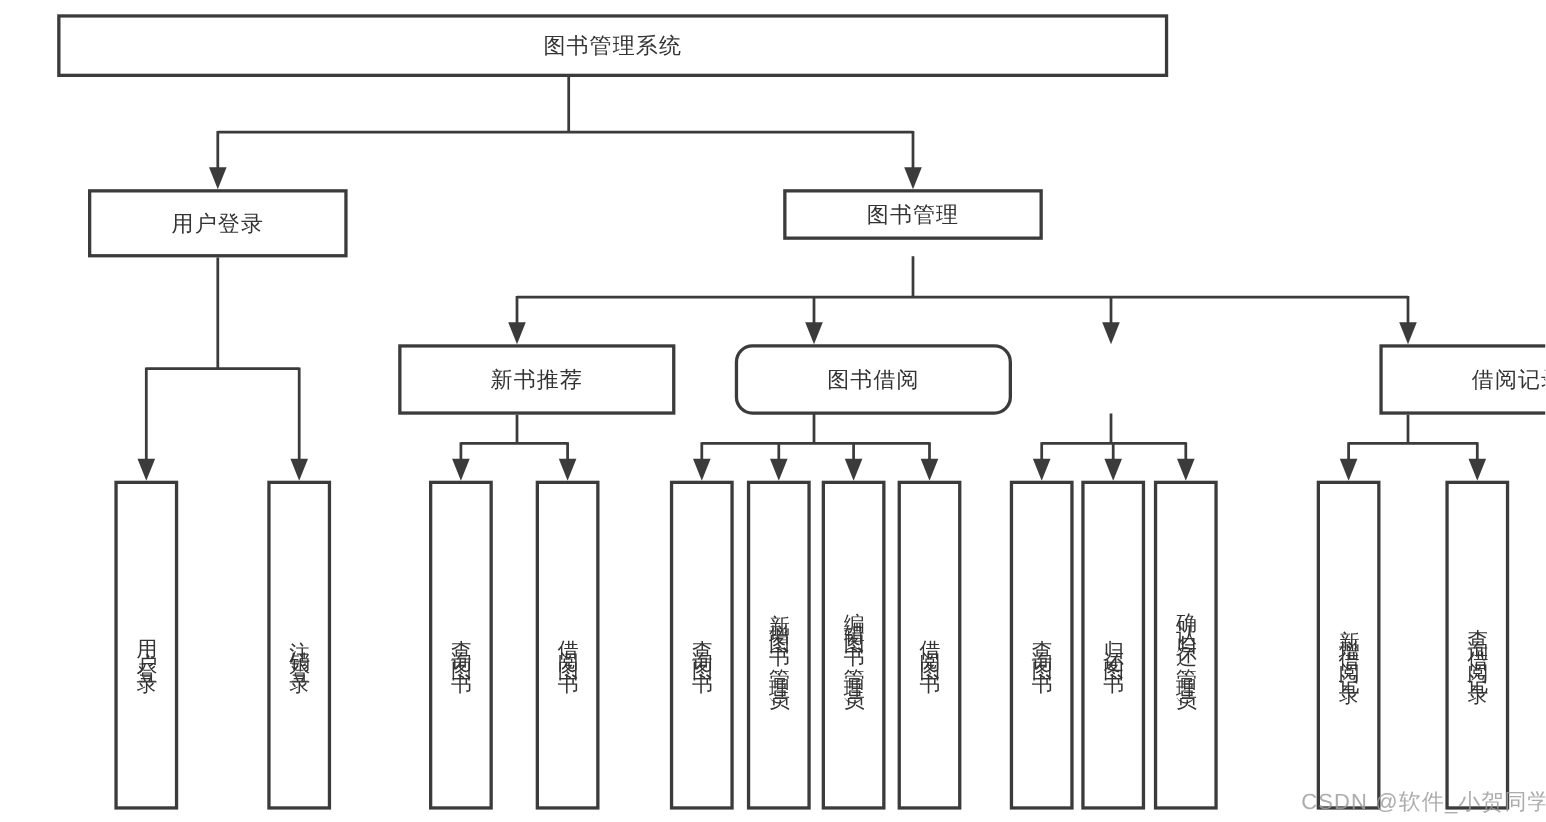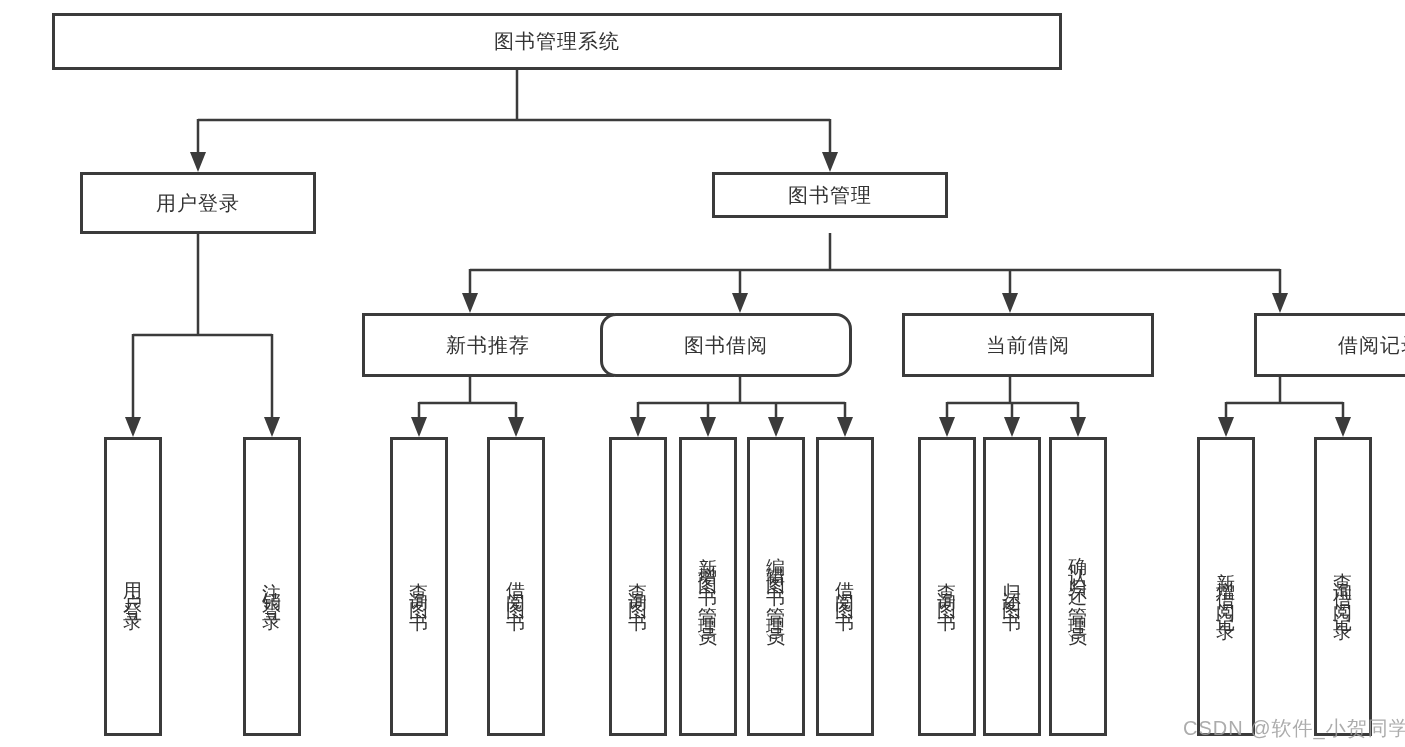--- a/index.html
+++ b/index.html
@@ -33,21 +33,21 @@
     color: #333333;
     letter-spacing: 1px;
     white-space: nowrap;
   }
   .node.h { font-size: 20px; }
   .node.root  { left: 12px;   top: 13px;  width: 1010px; height: 57px; margin-left: 40px; }
   .node.l1a   { left: 80px;   top: 172px; width: 236px;  height: 62px; }
   .node.l1b   { left: 712px;  top: 172px; width: 236px;  height: 46px; }
   .node.l2    { top: 313px;   width: 252px; height: 64px; }
   .node.l2a   { left: 362px; }
-  .node.l2b   { left: 600px; border-radius: 16px; }
+  .node.l2b   { left: 668px; border-radius: 16px; }
   .node.l2c   { left: 902px; }
   .node.l2d   { left: 1208px; margin-left: 46px; }
   .node.leaf  { top: 437px; width: 58px; height: 299px; }
   .vtext {
     writing-mode: vertical-rl;
     text-orientation: mixed;
     font-size: 19px;
     line-height: 1;
     letter-spacing: 10px;
     color: #333333;
@@ -121,21 +121,20 @@
     </g>
   </svg>
 
   <div class="node h root">图书管理系统</div>
 
   <div class="node h l1a">用户登录</div>
   <div class="node h l1b">图书管理</div>
 
   <div class="node h l2 l2a">新书推荐</div>
   <div class="node h l2 l2b">图书借阅</div>
-  <div class="node h l2 l2c">当前借阅</div>
   <div class="node h l2 l2d">借阅记录</div>
 
   <div class="node leaf lf1">
     <span class="vtext">用户登录</span>
   </div>
   <div class="node leaf lf2">
     <span class="vtext">注销登录</span>
   </div>
 
   <div class="node leaf lf3">

